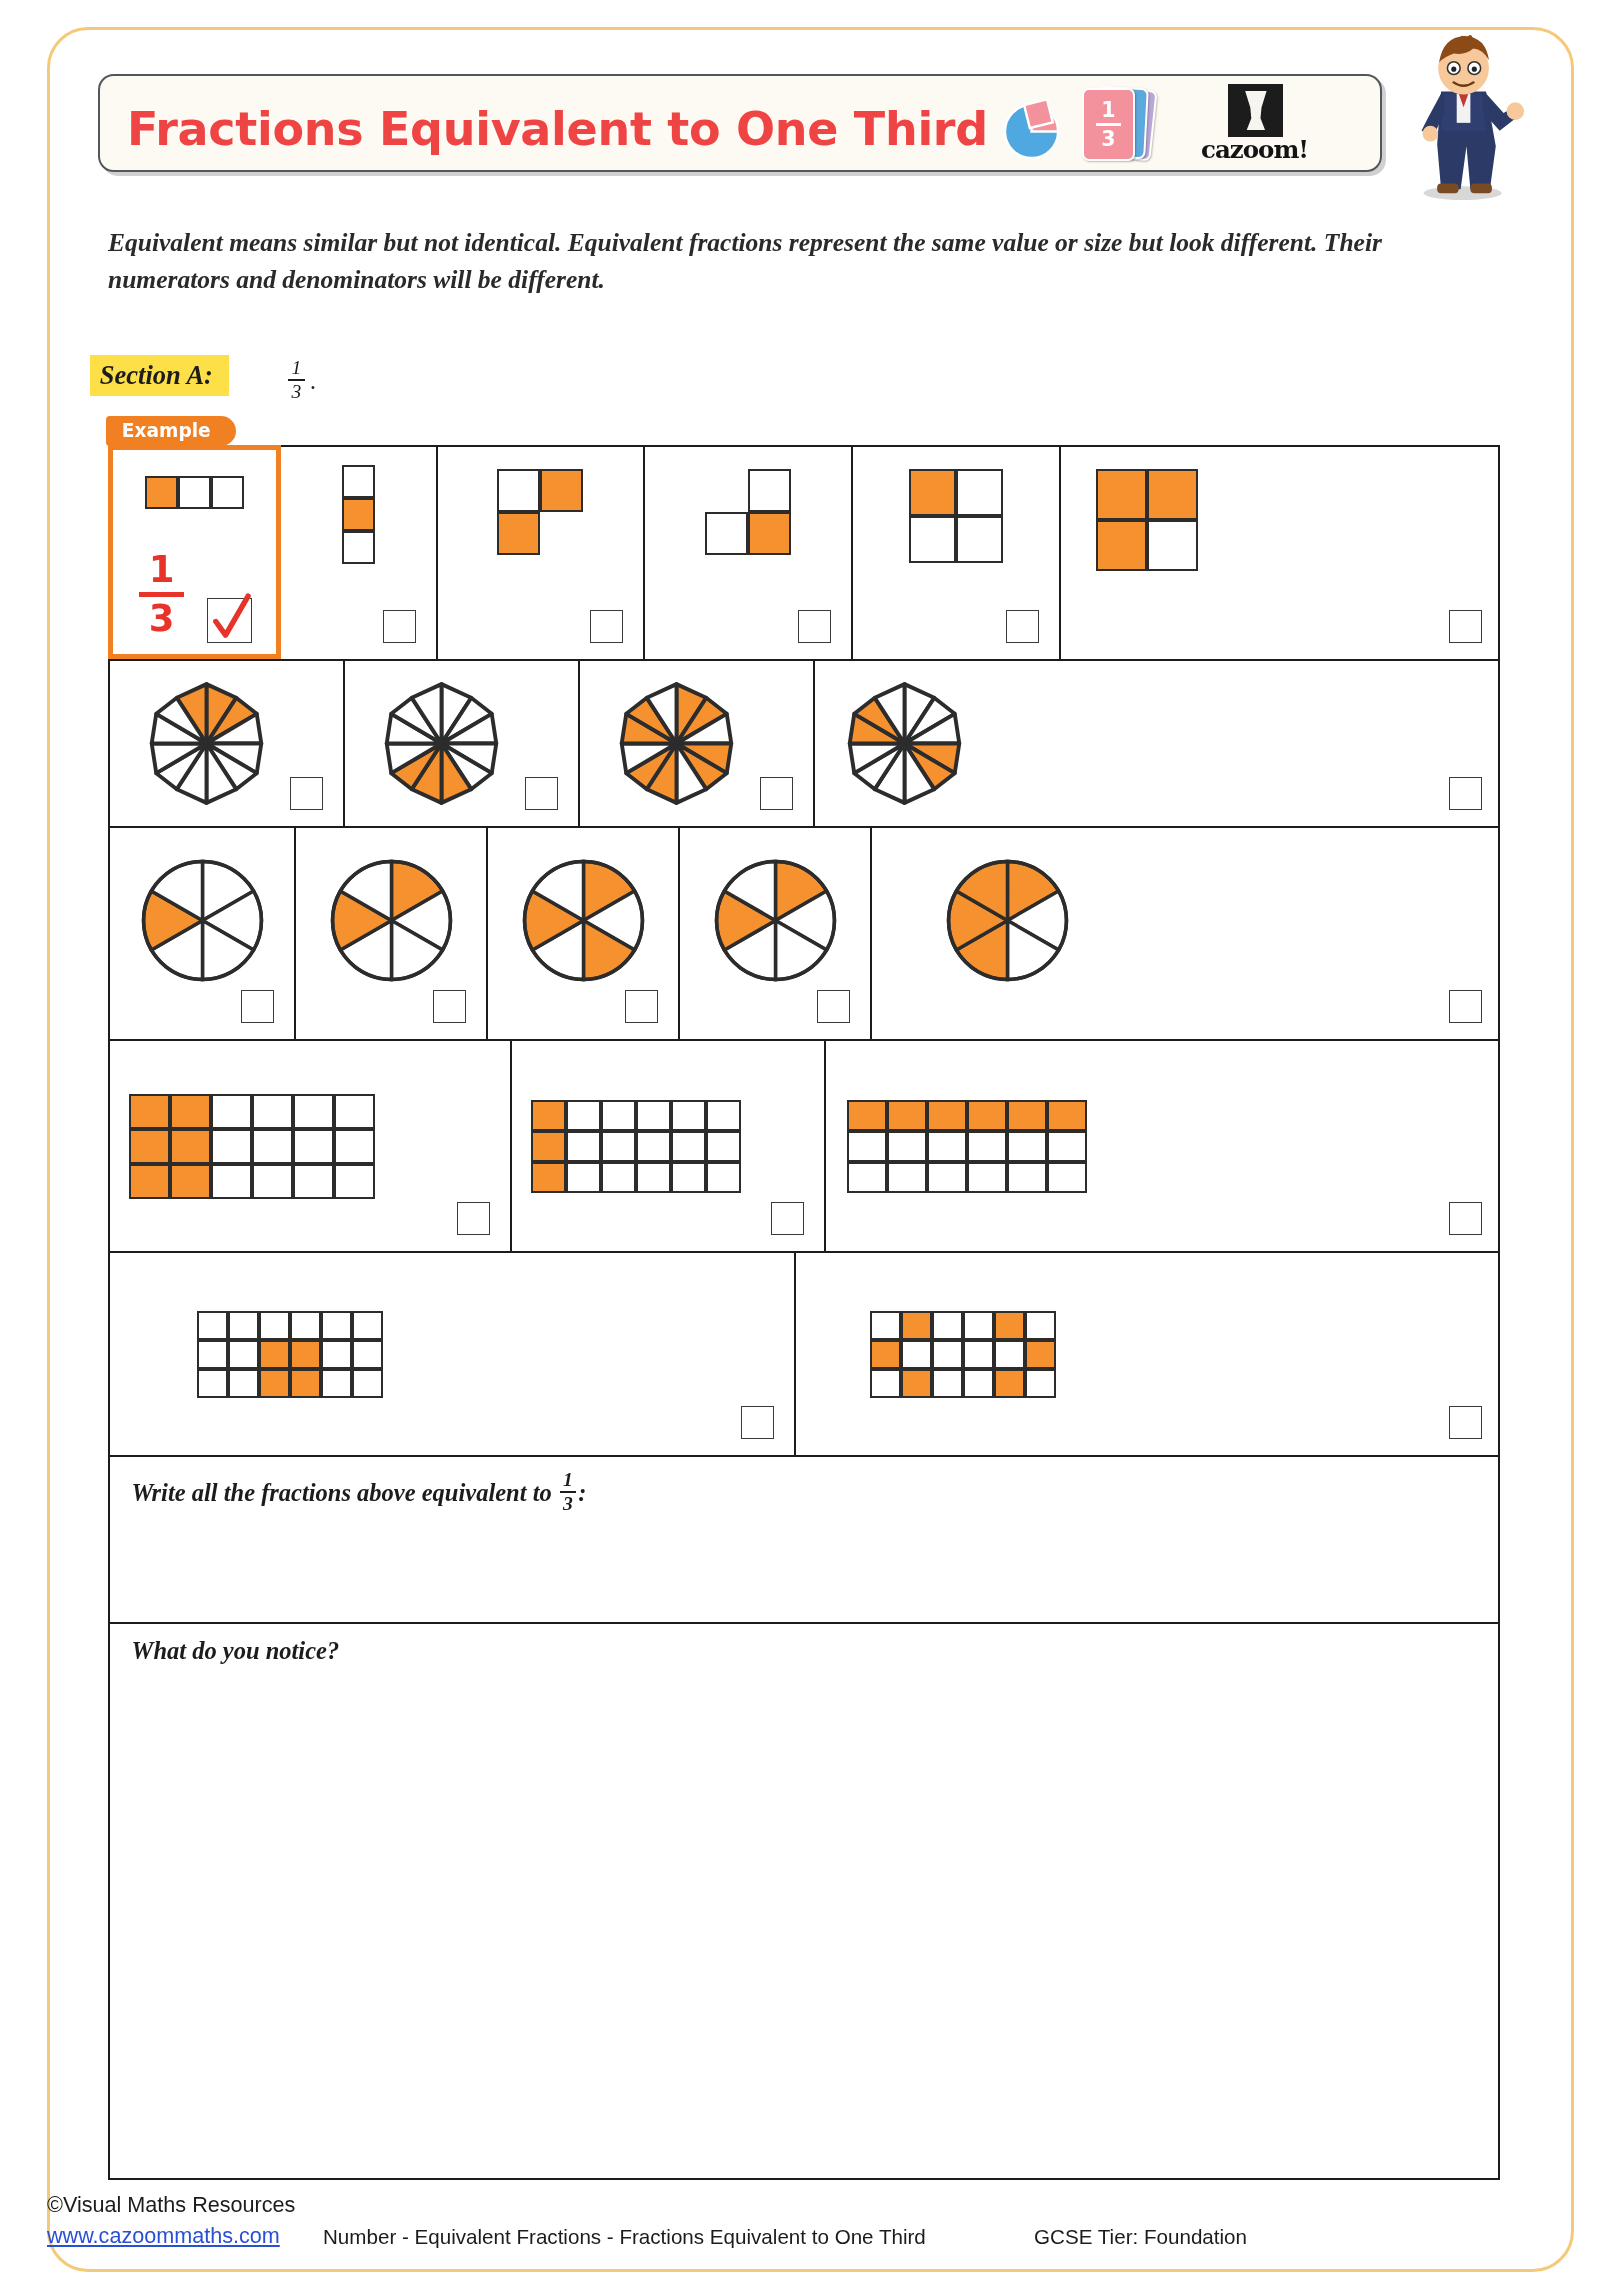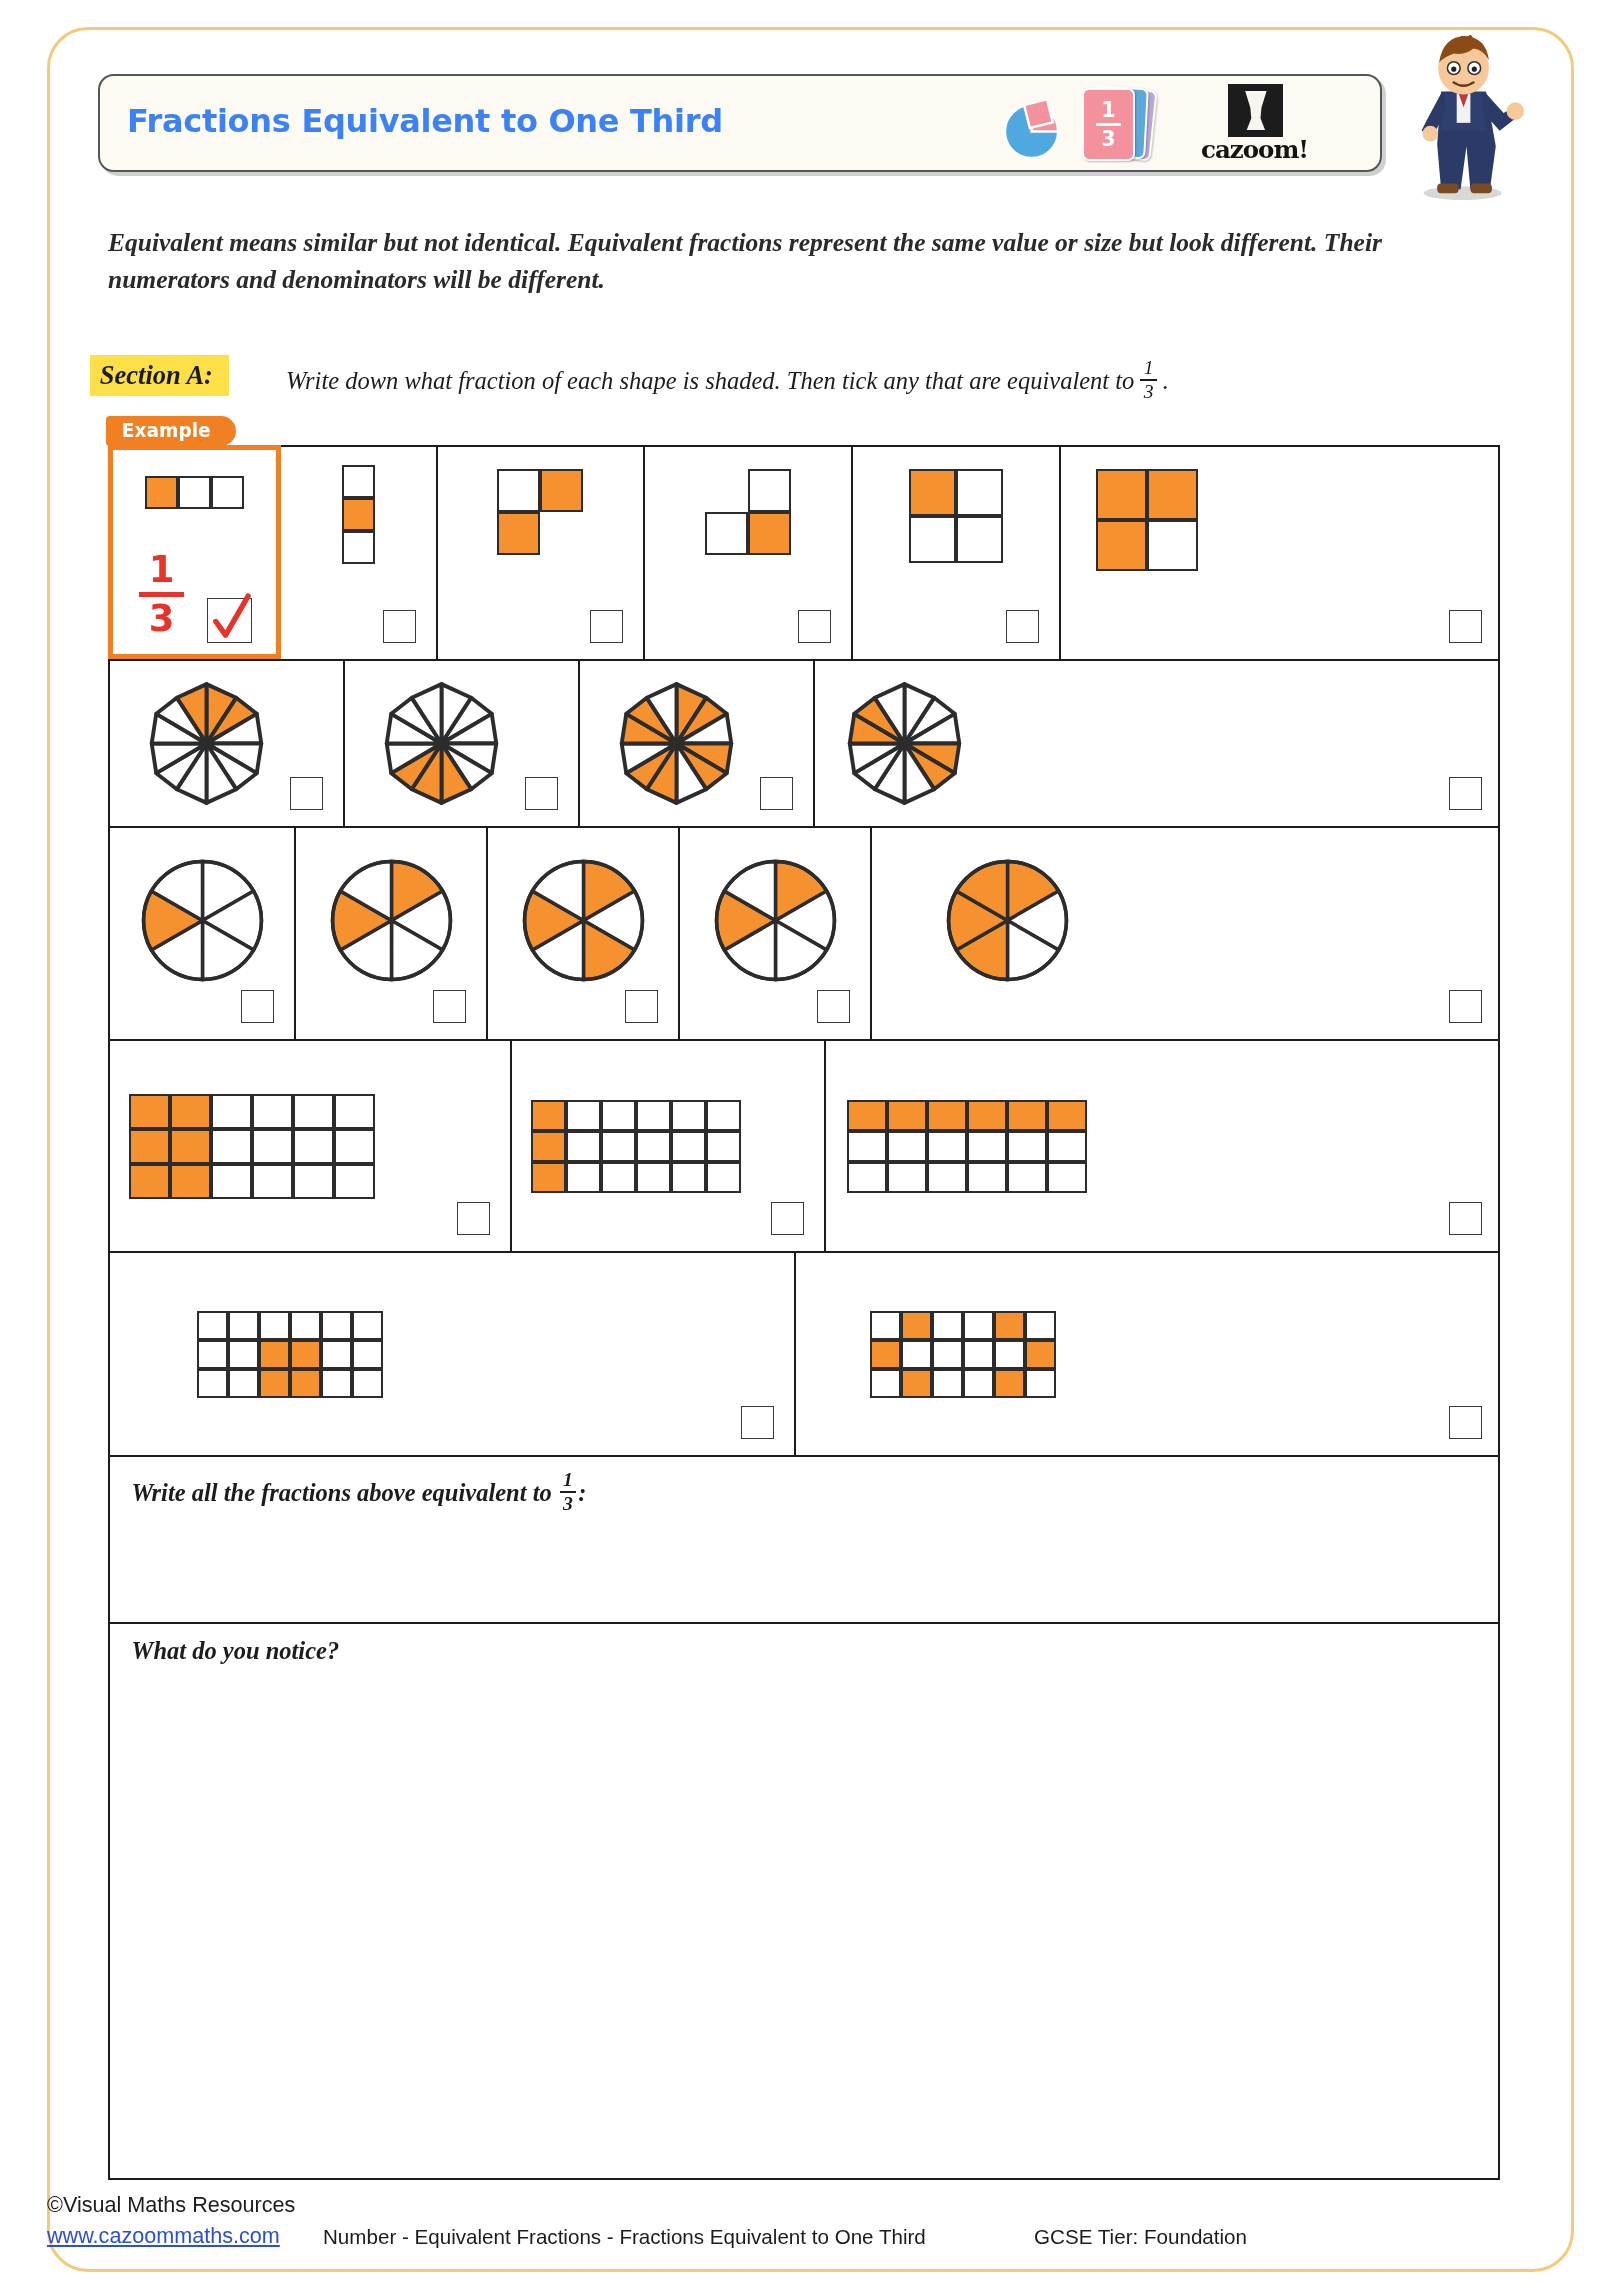--- a/index.html
+++ b/index.html
@@ -30,23 +30,23 @@
     border:2.9px solid #55565a;
     border-radius:15.7px;
     background:#fdfaf4;
     box-shadow:3.9px 3.9px 0 rgba(85,86,90,.28);
   }
   #worksheet-title{
     position:absolute;
     left:127px; top:102px;
     font-family:"DejaVu Sans", sans-serif;
     font-weight:bold;
-    font-size:32px;
+    font-size:46px;
     letter-spacing:-0.3px;
-    color:#3b82f6;
+    color:#ef4444;
     white-space:nowrap;
     text-align:right;
   }
 
   
   #logo-cluster{ position:absolute; left:1000px; top:86px; width:363px; height:76px; }
   .pie-icon{ position:absolute; left:0; top:7.8px; width:69px; height:67px; }
   .cards-icon{ position:absolute; left:74px; top:0; width:94px; height:76px; }
   .card{
     position:absolute; border-radius:6.9px;
@@ -253,21 +253,20 @@
   <path d="M52 54 q11 8 22 0" stroke="#6b3a12" stroke-width="2.4" fill="none"></path>
   <rect x="36" y="158" width="22" height="10" rx="4" fill="#7a4a22"></rect>
   <rect x="70" y="158" width="22" height="10" rx="4" fill="#7a4a22"></rect>
 </svg>
 
 <div id="intro-text">Equivalent means similar but not identical. Equivalent fractions represent the same value or size but look different. Their numerators and denominators will be different.</div>
 
 <div id="section-header">
   <div id="section-label">Section A:</div>
   <div id="section-instruction">
-    <span>Write down what fraction of each shape is shaded. Then tick any that are equivalent to</span>
     <span class="inline-frac">
       <span>1</span>
       <span class="fbar"></span>
       <span>3</span>
     </span>
     <span>.</span>
   </div>
 </div>
 
 <div id="worksheet-table">

